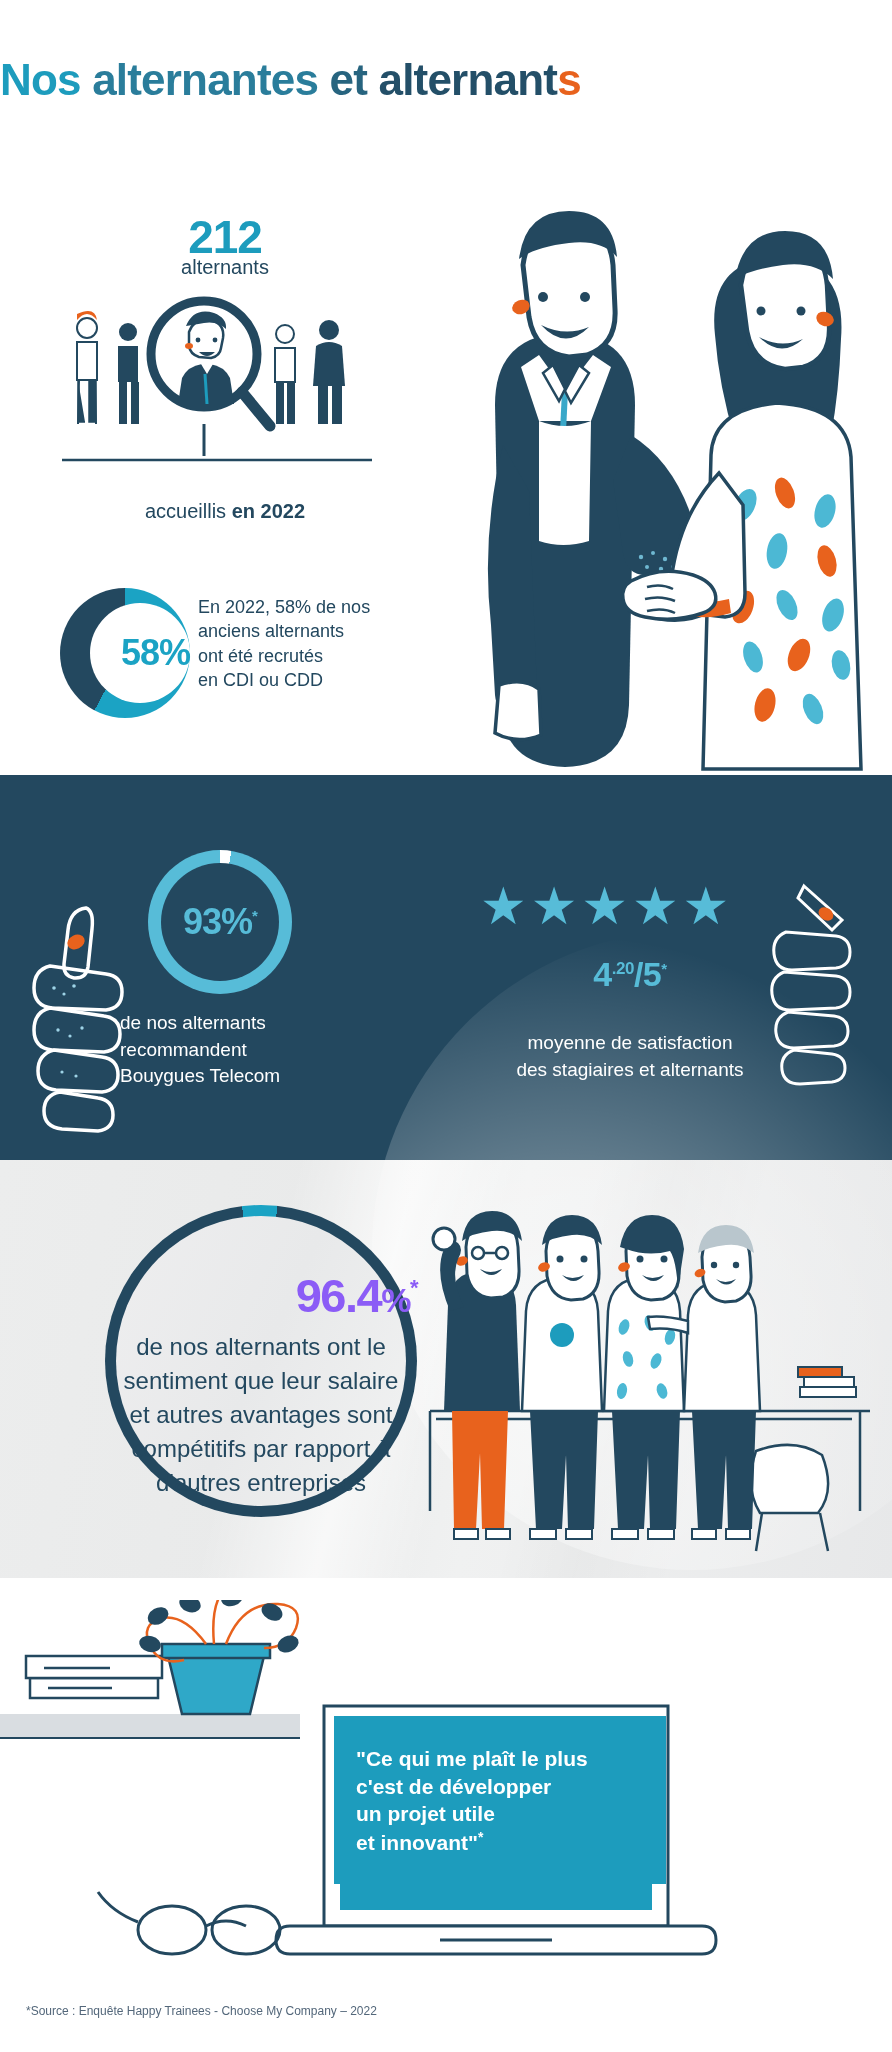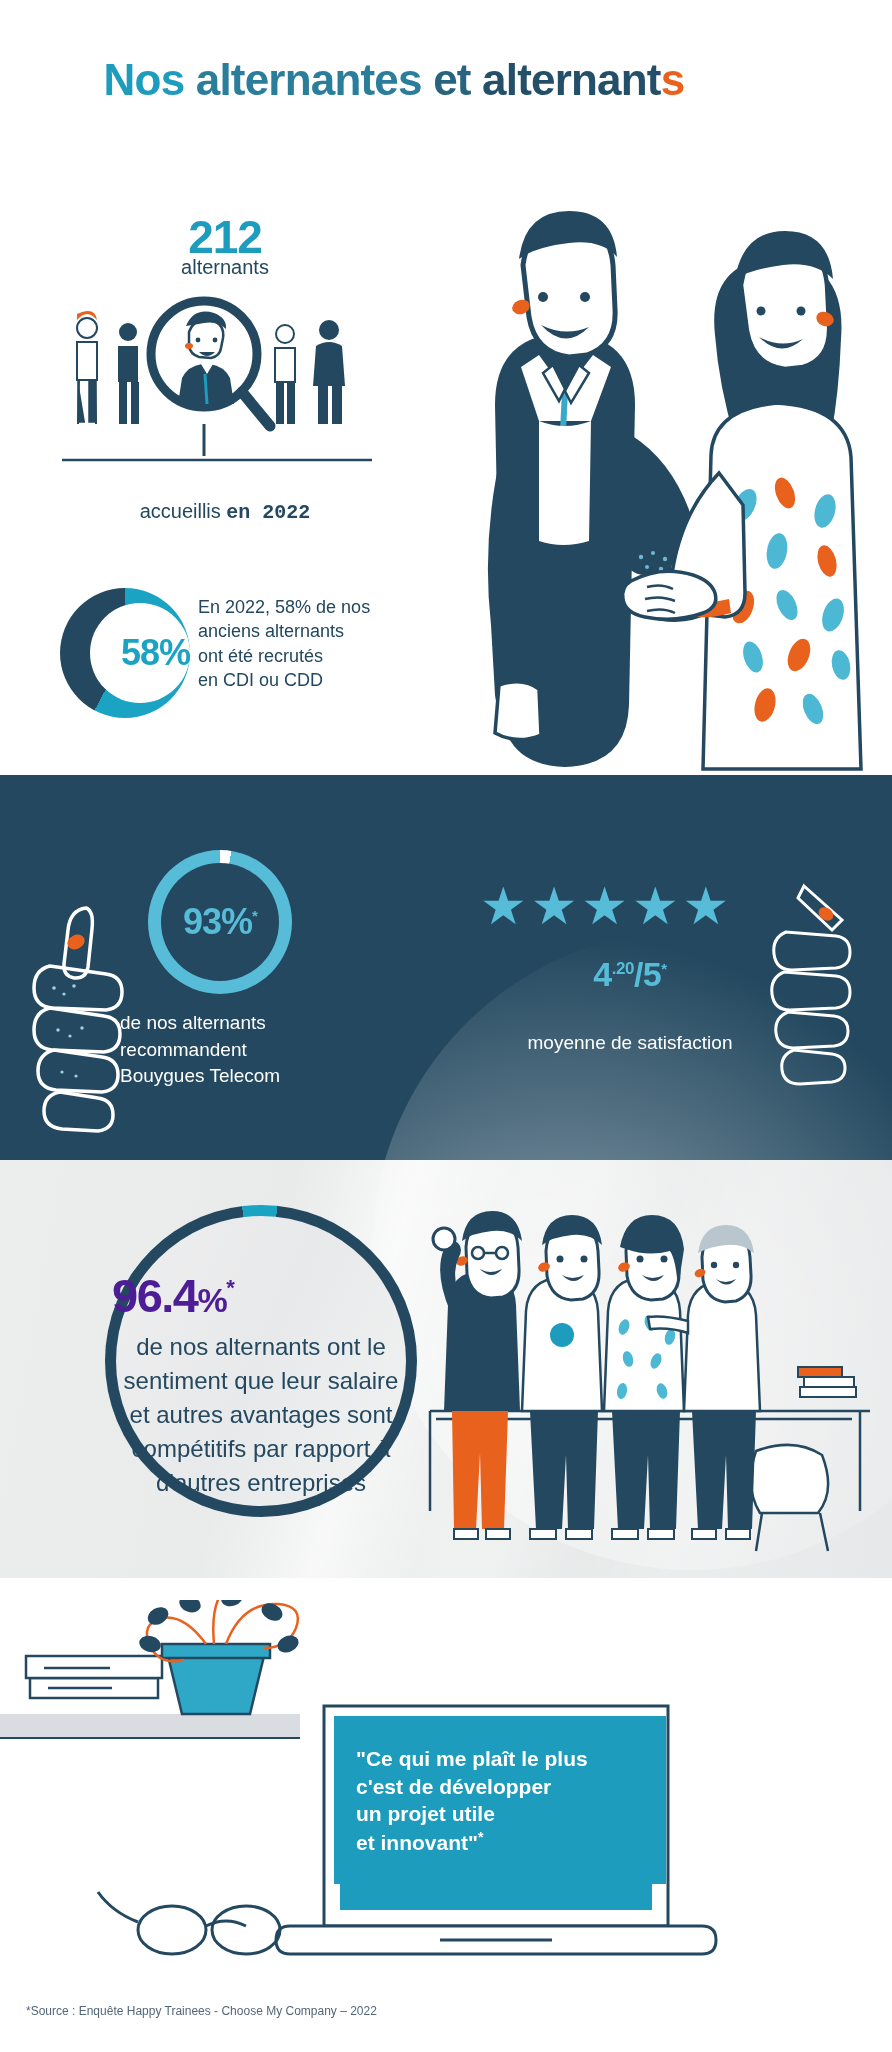--- a/index.html
+++ b/index.html
@@ -33,21 +33,21 @@
   }
   .gray-arc {
     position: absolute; right: -120px; top: -230px;
     width: 640px; height: 640px; border-radius: 50%;
     background: radial-gradient(circle at 30% 70%, rgba(255,255,255,.55), rgba(255,255,255,0) 70%);
   }
 
   
   .title {
     position: absolute; top: 55px; left: 0; width: 788px;
-    text-align: center;
+    text-align: left;
     font-size: 44px;
     font-weight: bold;
     letter-spacing: -0.8px;
     white-space: nowrap;
   }
   .t1 { color: #1d9cbd; }
   .t2 { color: #2a7d9b; }
   .t3 { color: #27647f; }
   .t4 { color: #234f68; }
   .t5 { color: #e8621d; }
@@ -60,21 +60,21 @@
   }
   .n212-sub {
     position: absolute; top: 256px; left: 100px; width: 250px;
     text-align: center; color: #23485f;
     font-size: 20px; font-weight: normal;
   }
   .accueillis {
     position: absolute; top: 500px; left: 70px; width: 310px;
     text-align: center; color: #23485f; font-size: 20px;
   }
-  .accueillis b { font-weight: bold; font-family: Liberation Mono, monospace; }
+  .accueillis b { font-weight: bold; }
 
   
   .illus-people { position: absolute; top: 292px; left: 52px; width: 330px; height: 190px; }
 
   
   .donut58 {
     position: absolute; top: 588px; left: 60px;
     width: 130px; height: 130px; border-radius: 50%;
     background: conic-gradient(#1ba3c4 0deg 208deg, #23485f 208deg 360deg);
     display: flex; align-items: center; justify-content: flex-end;
@@ -139,22 +139,22 @@
     position: absolute; top: 1205px; left: 105px;
     width: 312px; height: 312px; border-radius: 50%;
     background: conic-gradient(#1ba3c4 0deg 6deg, #23485f 6deg 353deg, #1ba3c4 353deg 360deg);
   }
   .donut964::after {
     content: ""; position: absolute; inset: 11px;
     border-radius: 50%;
     background: linear-gradient(115deg,#eeeeef 0%,#e8e9ea 50%,#f1f2f2 100%);
   }
   .n964 {
-    position: absolute; top: 1268px; left: 112px; width: 312px;
-    text-align: left; color: #4c1d95;
+    position: absolute; top: 1268px; left: 105px; width: 312px;
+    text-align: right; color: #8b5cf6;
     font-size: 47px; font-weight: bold; letter-spacing: -1.5px;
     z-index: 3;
   }
   .n964 .pct { font-size: 34px; }
   .n964 .ast { font-size: 22px; vertical-align: super; }
   .txt964 {
     position: absolute; top: 1330px; left: 110px; width: 302px;
     text-align: center; color: #23485f; font-size: 24px; line-height: 1.42;
     z-index: 3;
   }
@@ -387,20 +387,21 @@
       <path d="M48 132 q-14 6 -12 21 q2 15 18 15 l40 -2 q14 -2 14 -15 q0 -13 -14 -15z"></path>
       <path d="M54 170 q-14 5 -12 20 q2 14 18 14 l32 -2 q13 -2 13 -14 q0 -12 -13 -14z"></path>
     </g>
     <ellipse cx="86" cy="34" rx="8" ry="6" fill="#e8621d" transform="rotate(35 86 34)"></ellipse>
   </svg>
 
   <div class="rating"><span>4</span><sup>.20</sup><span>/5</span><span class="ast">*</span></div>
 
   <div class="txt-rating">
     <div>moyenne de satisfaction</div>
+    <div>des stagiaires et alternants</div>
   </div>
 
   <div class="donut964"></div>
   <div class="n964"><span>96.4</span><span class="pct">%</span><span class="ast">*</span></div>
   <div class="txt964">
     <div>de nos alternants ont le</div>
     <div>sentiment que leur salaire</div>
     <div>et autres avantages sont</div>
     <div>compétitifs par rapport à</div>
     <div>d'autres entreprises</div>

